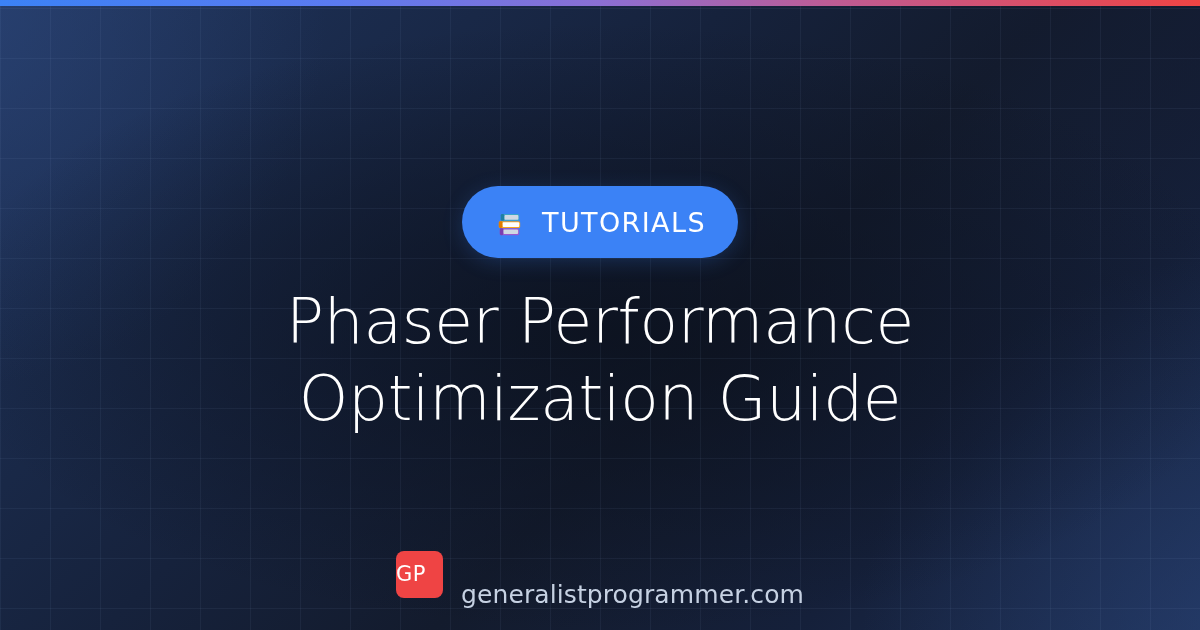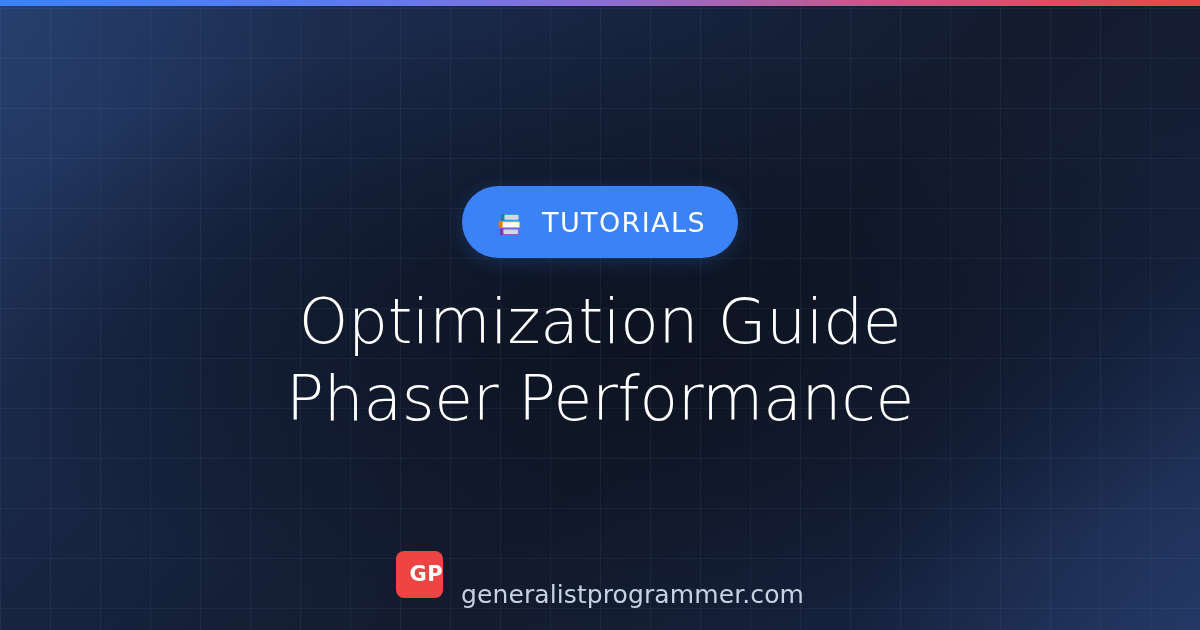--- a/index.html
+++ b/index.html
@@ -131,24 +131,24 @@
     justify-content: center;
     gap: 18px;
   }
   .logo-mark {
     width: 47px;
     height: 47px;
     border-radius: 8px;
     background: #ef4444;
     display: flex;
     align-items: center;
-    justify-content: flex-end;
+    justify-content: flex-start;
     color: #ffffff;
     font-size: 21px;
-    font-weight: 700;
+    font-weight: 400;
     letter-spacing: 0.4px;
     line-height: 1;
   }
   .site-url {
     color: #c6d1e2;
     font-size: 25px;
     font-weight: 400;
     line-height: 1;
     letter-spacing: 0.1px;
     margin-top: 41px;
@@ -183,22 +183,22 @@
           <rect x="7" y="6.2" width="19" height="7" rx="1.6" fill="#3aa6c9"></rect>
           <rect x="10.6" y="7.3" width="14.6" height="4.8" rx="1" fill="#cfd8e3"></rect>
           <rect x="7" y="6.2" width="3.6" height="7" rx="1.4" fill="#1f7fa3"></rect>
         </svg>
       </span>
       <span class="badge-label">TUTORIALS</span>
     </div>
 
     <div class="title-wrap">
       <h1 class="title">
+        <span class="title-line">Phaser Performance</span>
         <span class="title-line">Optimization Guide</span>
-        <span class="title-line">Phaser Performance</span>
       </h1>
     </div>
 
   </div>
 
   <div class="footer">
     <div class="logo-mark">
       <span>GP</span>
     </div>
     <span class="site-url">generalistprogrammer.com</span>

